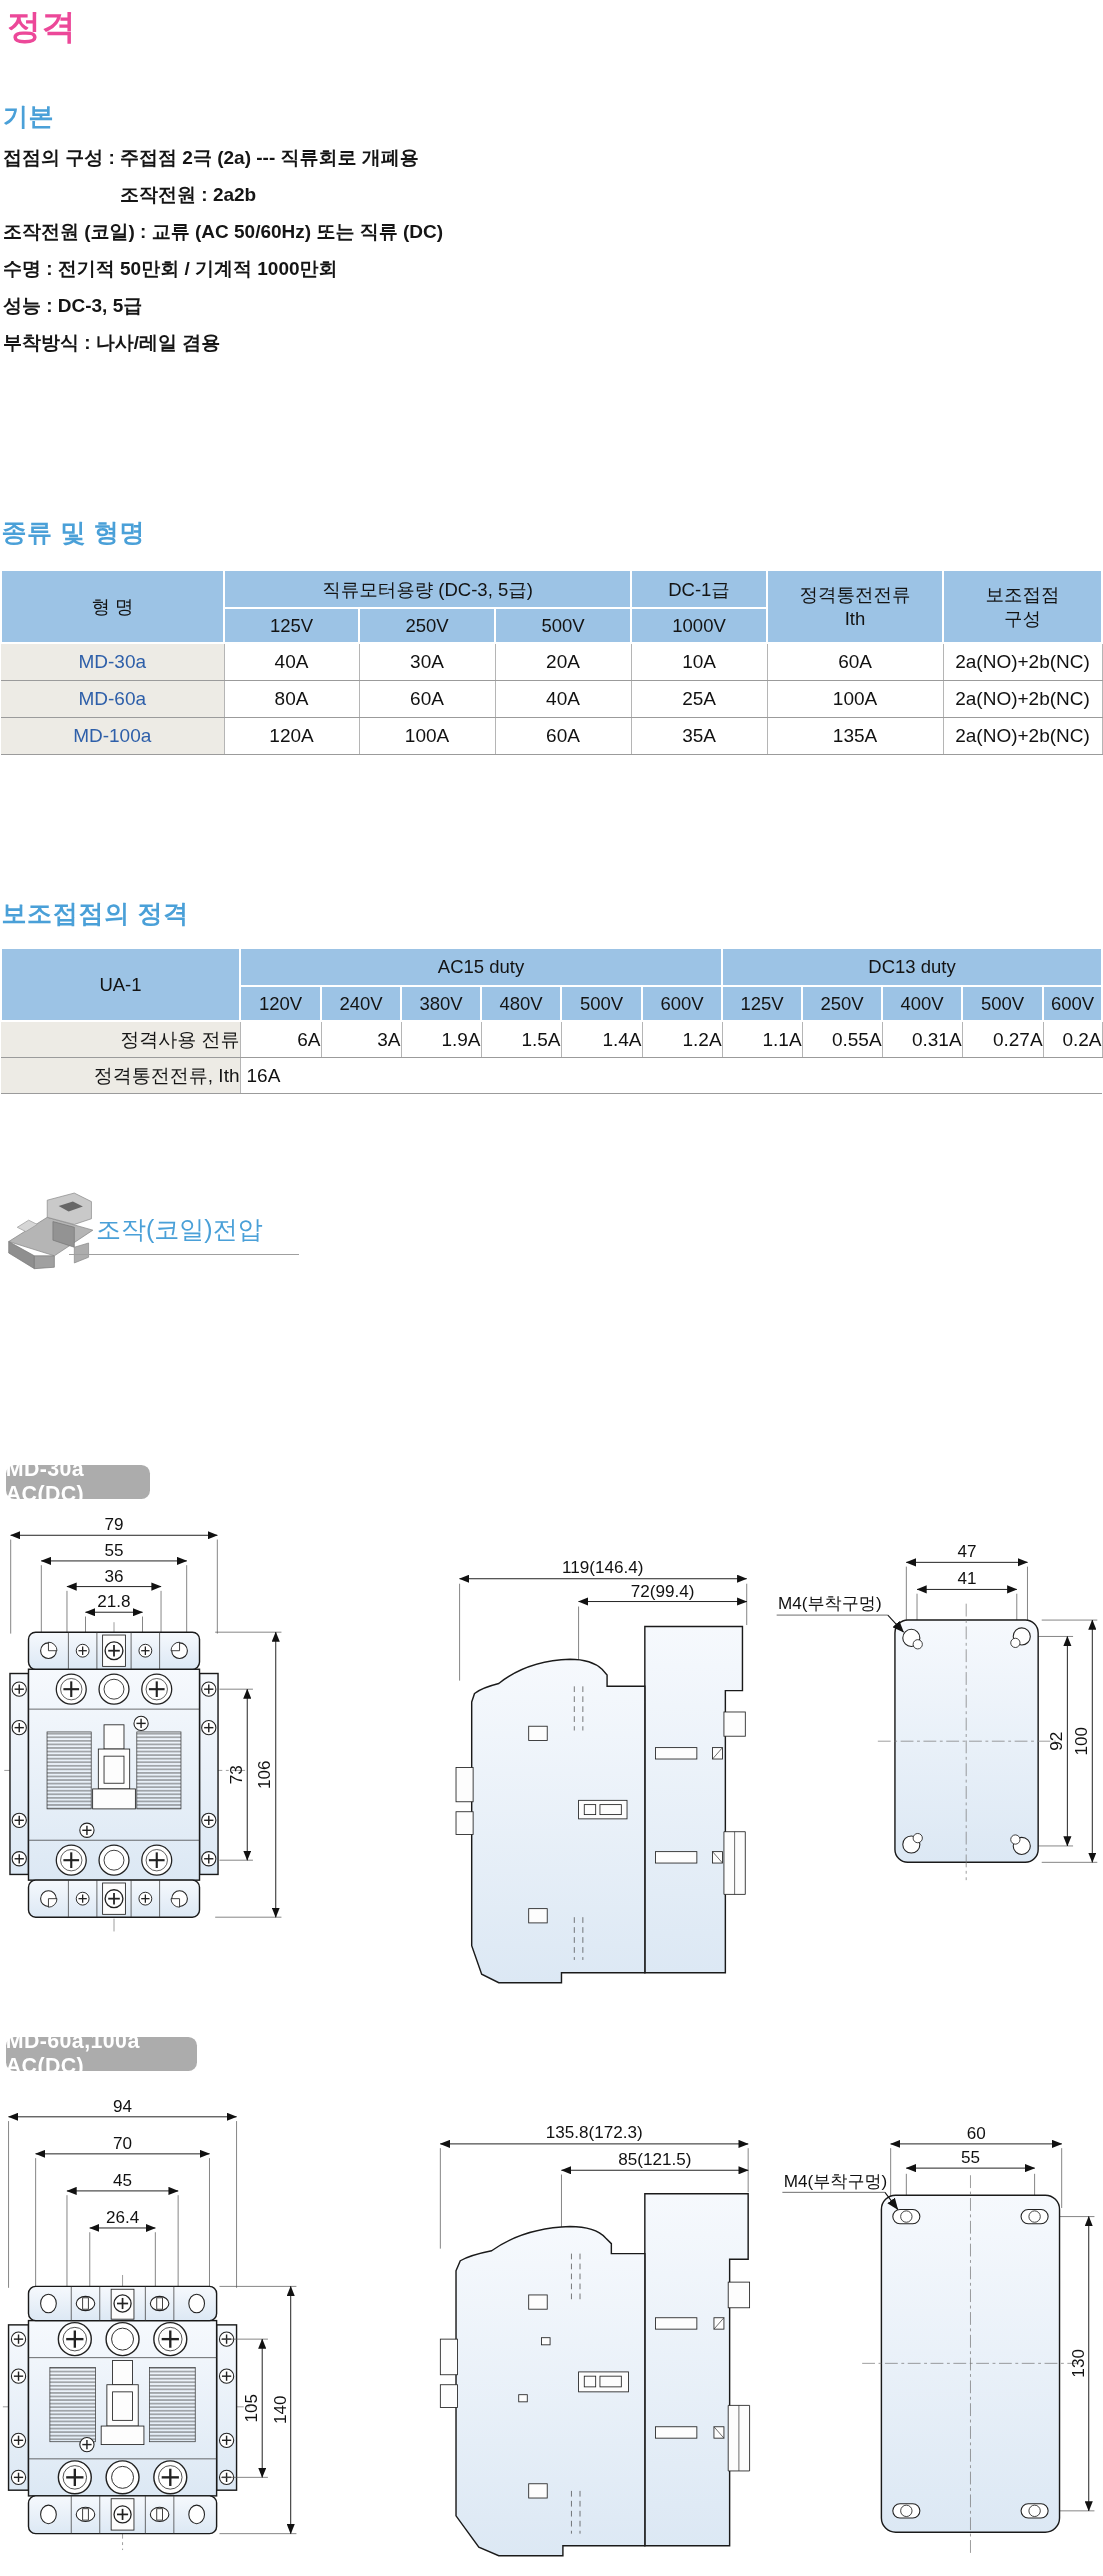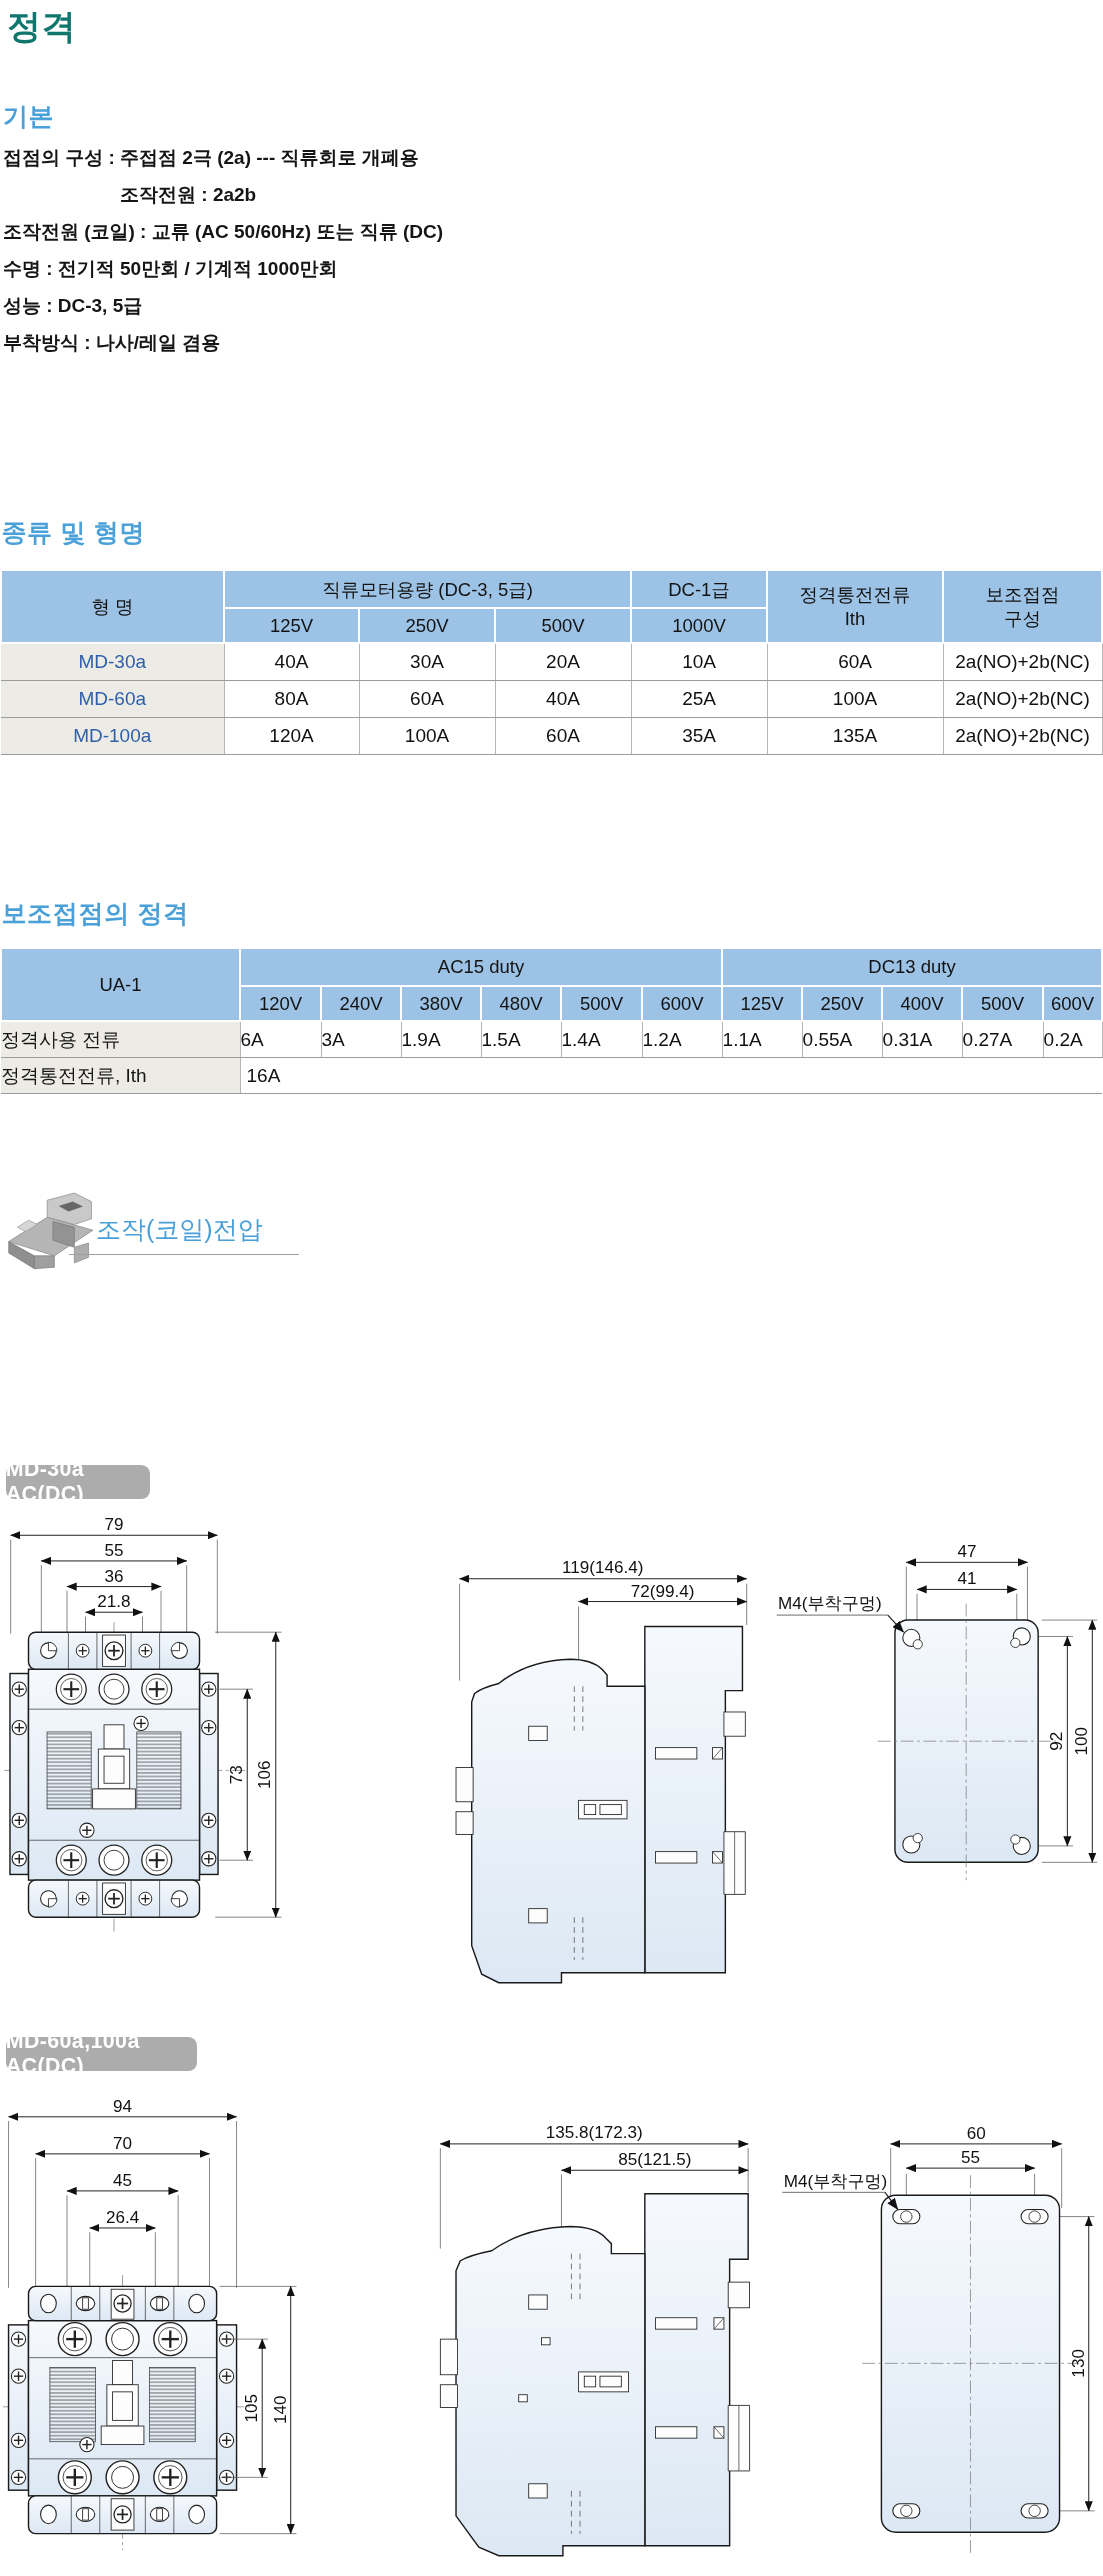--- a/index.html
+++ b/index.html
@@ -1,19 +1,19 @@
 <!DOCTYPE html>
 <html style="font-size:11.4px"><head>
 <meta charset="utf-8">
 <style>
   html,body{margin:0;padding:0}
   body{width:1103px;height:2576px;position:relative;background:#fff;overflow:hidden;
        font-family:"Liberation Sans",sans-serif;color:#111}
   .abs{position:absolute}
-  #page-title{left:7.1px;top:4.3px;font-size:34px;font-weight:800;color:#0f766e;letter-spacing:0.7px}
+  #page-title{left:7.1px;top:4.3px;font-size:34px;font-weight:800;color:#ec4899;letter-spacing:0.7px}
   .sech{font-size:25px;font-weight:800;color:#4aa0d8;letter-spacing:0.7px}
   #basic-head{left:2.9px;top:100px}
   #types-head{left:1.4px;top:516px}
   #aux-head{left:1.4px;top:897px}
   .bline{left:2.9px;font-size:19px;font-weight:600;color:#151515;white-space:nowrap}
   .indent{left:120px}
 
   table{border-collapse:collapse;table-layout:fixed;position:absolute}
   th,td{padding:0;overflow:hidden}
 
@@ -27,21 +27,21 @@
   #types-table tbody tr:first-child td{border-top:1.4px solid #9b9b9b}
   #types-table td.model{background:#edebe5;color:#2e5fa9;border-right:0.7px solid #b5b5b5}
   .pre{white-space:pre-line;line-height:1.25}
 
   
   #aux-table{left:0;top:947px;width:1103px}
   #aux-table th{background:#9cc3e5;border:2.1px solid #fff;font-size:18.5px;font-weight:500;color:#131313;text-align:center}
   #aux-table thead tr:first-child th{height:36px}
   #aux-table thead tr:nth-child(2) th{height:33px}
   #aux-table td{background:#fff;border-right:0.7px solid #b5b5b5;border-bottom:1.4px solid #9b9b9b;
-     text-align:left;font-size:19px;height:35px}
+     text-align:right;font-size:19px;height:35px}
   #aux-table tbody tr:first-child td{border-top:1.4px solid #9b9b9b}
   #aux-table td.lbl{background:#edebe5;color:#161616}
   #aux-table td.leftcell{text-align:left;padding-left:6px;border-right:none}
 
   
   #coil-table{left:0;top:1269px;width:992px;border-top:2.1px solid #8d8d8d;border-bottom:2.1px solid #8d8d8d}
   #coil-table td{height:41px;font-size:19px;font-weight:500}
   #coil-table tr:first-child td{border-bottom:0.7px solid #bdbdbd}
   #coil-table td.k{background:#edecea;border-right:0.7px solid #cfcfcf;padding-left:11.4px}
   #coil-table td.v{padding-left:10px}

